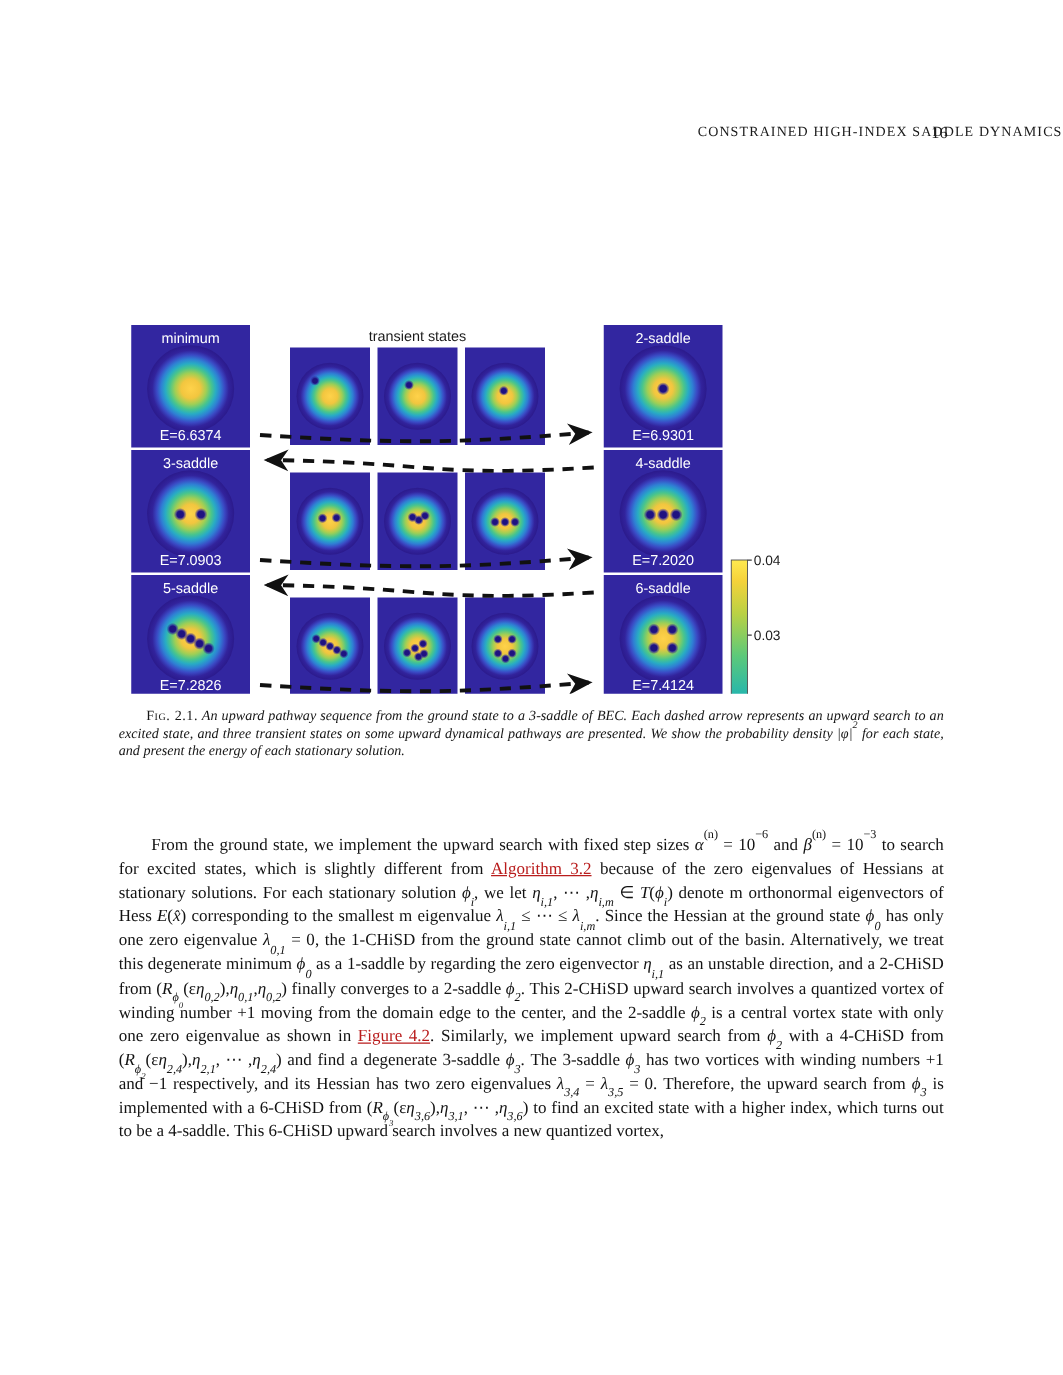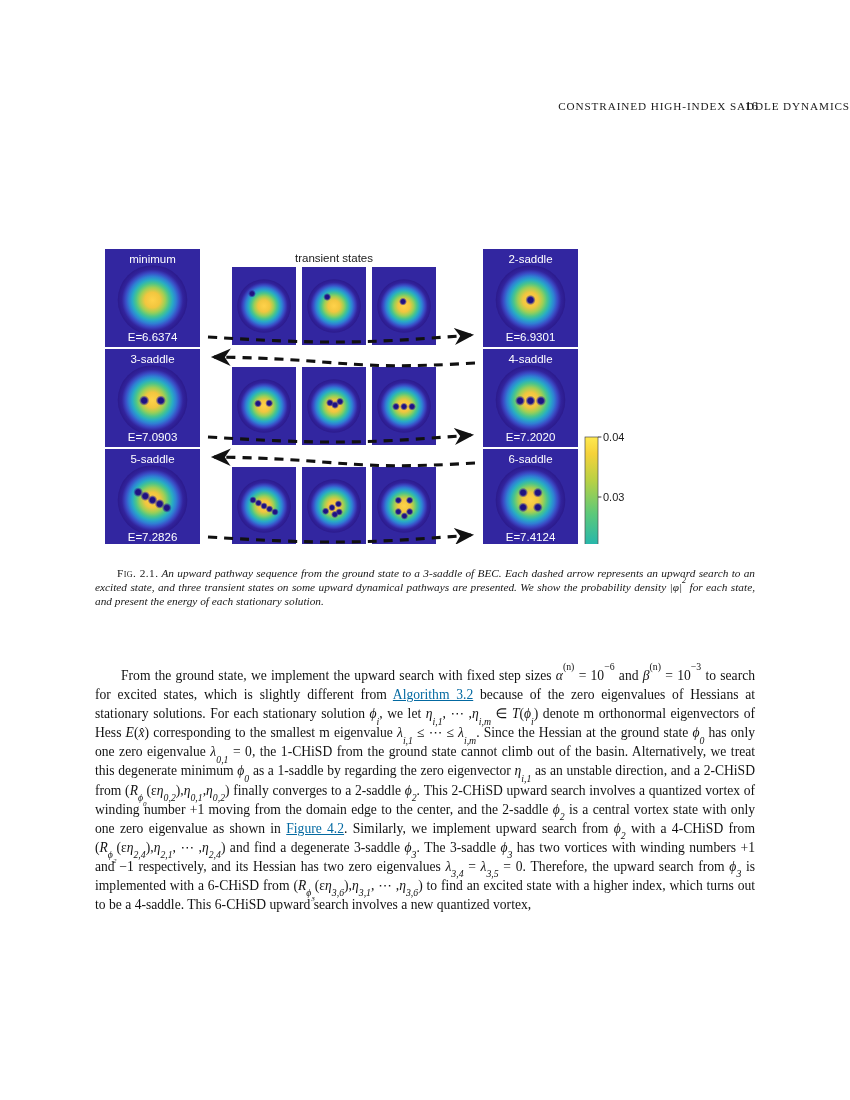--- a/index.html
+++ b/index.html
@@ -23,21 +23,21 @@
     position:absolute; left:0; right:0; text-align:right;
     font-variant:small-caps;
     margin-left:43px;
   }
   .runhead .pageno{
     position:absolute; right:92px; top:-2px;
     font-size:13px; letter-spacing:0;
   }
 
   
-  .figure{position:absolute; left:0; top:119px; width:850px; height:425px;}
+  .figure{position:absolute; left:0; top:130px; width:850px; height:425px;}
   .figcanvas{position:absolute; left:0; top:0;}
 
   
   .caption{
     position:absolute; left:95px; top:566px; width:660px;
     font-family:"Liberation Serif", serif;
     font-style:italic;
     font-size:11.3px; line-height:14.2px;
     text-align:justify;
     color:#161616;
@@ -47,21 +47,21 @@
 
   
   .body{
     position:absolute; left:95px; top:666px; width:660px;
     font-family:"Liberation Serif", serif;
     font-size:13.6px; line-height:19.1px;
     text-align:justify;
     color:#121212;
   }
   .body p{margin:0;text-indent:26px;}
-  .lk{color:#0369a1;}
+  .lk{color:#b91c1c;}
   .mth{font-family:"Liberation Serif", serif; font-style:italic;}
   sub{font-size:.72em;line-height:0;position:relative;bottom:-.28em;font-style:italic;}
   sup{font-size:.72em;line-height:0;position:relative;top:-.48em;}
   .nn{font-style:normal;}
 </style>
 </head>
 <body>
 
 <div class="page">
 

